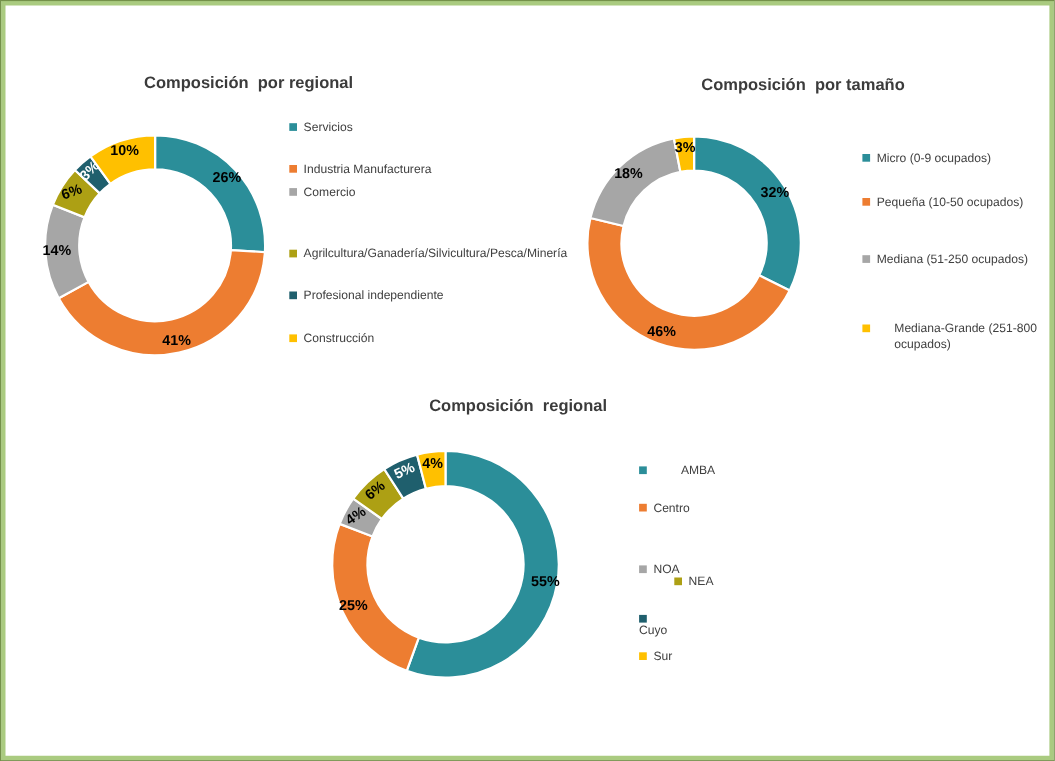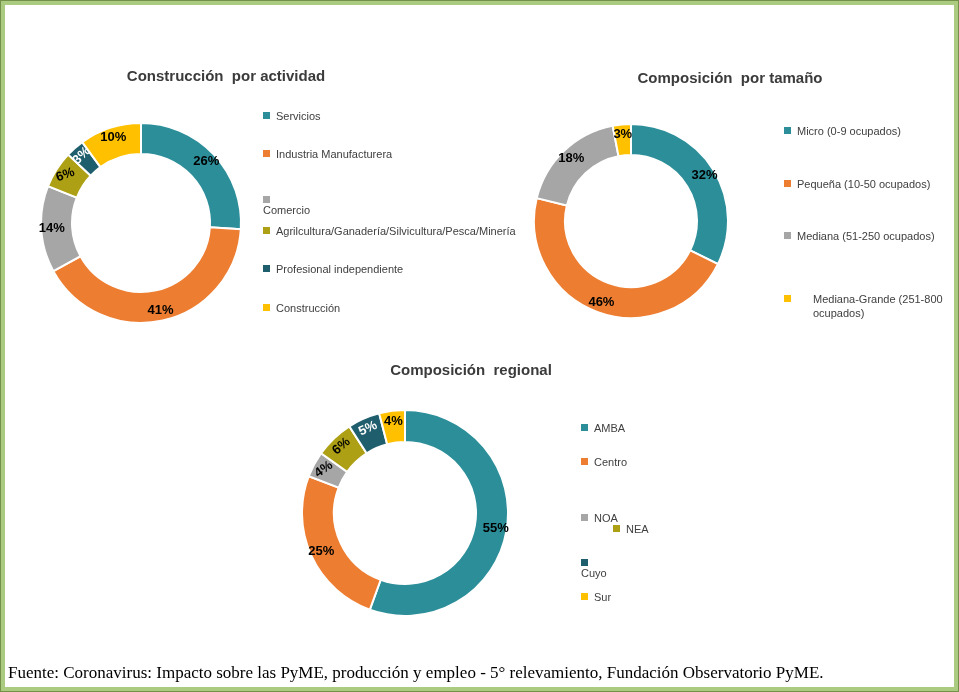--- a/index.html
+++ b/index.html
@@ -46,21 +46,21 @@
     font-family:"Liberation Serif",serif;font-size:17px;color:#000000;white-space:nowrap;
   }
 </style>
 </head>
 <body>
 
 <div class="frame">
 
 
   <div>
-    <div class="chart-title" id="title-activity">Construcción  por actividad</div>
+    <div class="chart-title" id="title-activity">Composición  por regional</div>
     <svg class="donut" id="donut-activity" width="210" height="210">
         <path d="M 105 5 A 100 100 0 0 1 204.80267284282715 111.27905195293134 L 173.86384426155075 109.33254584752262 A 69 69 0 0 0 105 36 Z" fill="#2B8E99" stroke="#ffffff" stroke-width="2"></path>
         <text x="170.21353340911946" y="43.76041590361951" fill="#000000" class="slice-label" transform="rotate(0 170.21353340911946 43.76041590361951)">26%</text>
         <path d="M 204.80267284282715 111.27905195293134 A 100 100 0 0 1 17.369331995613692 153.1753674101716 L 44.53483907697344 138.2410035130184 A 69 69 0 0 0 173.86384426155075 109.33254584752262 Z" fill="#ED7D31" stroke="#ffffff" stroke-width="2"></path>
         <text x="124.51509437533471" y="192.30551352304036" fill="#000000" class="slice-label" transform="rotate(0 124.51509437533471 192.30551352304036)">41%</text>
         <path d="M 17.369331995613692 153.1753674101716 A 100 100 0 0 1 12.022351411174881 68.18754473153217 L 40.84542247371067 79.5994058647572 A 69 69 0 0 0 44.53483907697344 138.2410035130184 Z" fill="#A6A6A6" stroke="#ffffff" stroke-width="2"></path>
         <text x="15.716528874806812" y="110.61723987709244" fill="#000000" class="slice-label" transform="rotate(0 15.716528874806812 110.61723987709244)">14%</text>
         <path d="M 12.022351411174881 68.18754473153217 A 100 100 0 0 1 32.10313725785892 36.545289407131065 L 54.70116470792265 57.76624969092044 A 69 69 0 0 0 40.84542247371067 79.5994058647572 Z" fill="#ADA014" stroke="#ffffff" stroke-width="2"></path>
         <text x="29.466423784589736" y="57.064934921178946" fill="#000000" class="slice-label" transform="rotate(-20 29.466423784589736 57.064934921178946)">6%</text>
         <path d="M 32.10313725785892 36.545289407131065 A 100 100 0 0 1 46.22147477075274 24.098300562505216 L 64.44281759181939 49.177827388128605 A 69 69 0 0 0 54.70116470792265 57.76624969092044 Z" fill="#1F5F6D" stroke="#ffffff" stroke-width="2"></path>
@@ -70,21 +70,21 @@
       </svg>
     <div class="legend" id="legend-activity">
         <div class="legend-item" style="top: 0px;">
           <span class="swatch" style="background: rgb(43, 142, 153);"></span>
           <span class="legend-label">Servicios</span>
         </div>
         <div class="legend-item" style="top: 38.3px;">
           <span class="swatch" style="background: rgb(237, 125, 49);"></span>
           <span class="legend-label">Industria Manufacturera</span>
         </div>
-        <div class="legend-item" style="top: 84px; flex-direction: column;">
+        <div class="legend-item" style="top: 59px;">
           <span class="swatch" style="background: rgb(166, 166, 166);"></span>
           <span class="legend-label">Comercio</span>
         </div>
         <div class="legend-item" style="top: 114.9px;">
           <span class="swatch" style="background: rgb(173, 160, 20);"></span>
           <span class="legend-label">Agrilcultura/Ganadería/Silvicultura/Pesca/Minería</span>
         </div>
         <div class="legend-item" style="top: 153.2px;">
           <span class="swatch" style="background: rgb(31, 95, 109);"></span>
           <span class="legend-label">Profesional independiente</span>
@@ -102,21 +102,21 @@
         <path d="M 100 3 A 97 97 0 0 1 186.9113961062596 143.0744614227601 L 159.13558910322817 129.3083964319811 A 66 66 0 0 0 100 34 Z" fill="#2B8E99" stroke="#ffffff" stroke-width="2"></path>
         <text x="173.46726067343502" y="54.41608607039596" fill="#000000" class="slice-label" transform="rotate(0 173.46726067343502 54.41608607039596)">32%</text>
         <path d="M 186.9113961062596 143.0744614227601 A 97 97 0 0 1 5.734277872616431 77.13138325558562 L 35.86043649064624 84.43991025637784 A 66 66 0 0 0 159.13558910322817 129.3083964319811 Z" fill="#ED7D31" stroke="#ffffff" stroke-width="2"></path>
         <text x="70.42893840806269" y="181.24582399314966" fill="#000000" class="slice-label" transform="rotate(0 70.42893840806269 181.24582399314966)">46%</text>
         <path d="M 5.734277872616431 77.13138325558562 A 97 97 0 0 1 81.64262929704009 4.752916365517464 L 87.50941787221284 35.19270598066137 A 66 66 0 0 0 35.86043649064624 84.43991025637784 Z" fill="#A6A6A6" stroke="#ffffff" stroke-width="2"></path>
         <text x="40.33576866725659" y="37.42595506543564" fill="#000000" class="slice-label" transform="rotate(0 40.33576866725659 37.42595506543564)">18%</text>
         <path d="M 81.64262929704009 4.752916365517464 A 97 97 0 0 1 99.99999999999997 3 L 99.99999999999999 34 A 66 66 0 0 0 87.50941787221284 35.19270598066137 Z" fill="#FFC000" stroke="#ffffff" stroke-width="2"></path>
         <text x="91.78145449592023" y="13.931497574331104" fill="#000000" class="slice-label" transform="rotate(0 91.78145449592023 13.931497574331104)">3%</text>
       </svg>
     <div class="legend" id="legend-size">
-        <div class="legend-item" style="top: 0px; text-align: right;">
+        <div class="legend-item" style="top: 13px; text-align: right;">
           <span class="swatch" style="background: rgb(43, 142, 153);"></span>
           <span class="legend-label">Micro (0-9 ocupados)</span>
         </div>
         <div class="legend-item" style="top: 52.7px;">
           <span class="swatch" style="background: rgb(237, 125, 49);"></span>
           <span class="legend-label">Pequeña (10-50 ocupados)</span>
         </div>
         <div class="legend-item" style="top: 105.4px;">
           <span class="swatch" style="background: rgb(166, 166, 166);"></span>
           <span class="legend-label">Mediana (51-250 ocupados)</span>
@@ -138,21 +138,21 @@
         <path d="M 9.782770392694005 69.24071917603722 A 103 103 0 0 1 22.09867693881546 46.25413831416653 L 48.16510740442619 64.8159594204449 A 71 71 0 0 0 39.675501921177414 80.66107826697711 Z" fill="#A6A6A6" stroke="#ffffff" stroke-width="2"></path>
         <text x="24.800516159208783" y="62.49438859194038" fill="#000000" class="slice-label" transform="rotate(-35 24.800516159208783 62.49438859194038)">4%</text>
         <path d="M 22.09867693881546 46.25413831416653 A 103 103 0 0 1 50.313995802073464 19.35088611838833 L 67.61450196065258 46.27099916898614 A 71 71 0 0 0 48.16510740442619 64.8159594204449 Z" fill="#ADA014" stroke="#ffffff" stroke-width="2"></path>
         <text x="42.429921462267835" y="39.329620409760935" fill="#000000" class="slice-label" transform="rotate(-40 42.429921462267835 39.329620409760935)">6%</text>
         <path d="M 50.313995802073464 19.35088611838833 A 103 103 0 0 1 80.13175732034891 6.30128375617528 L 88.16849291014343 37.275642200858684 A 71 71 0 0 0 67.61450196065258 46.27099916898614 Z" fill="#1F5F6D" stroke="#ffffff" stroke-width="2"></path>
         <text x="69.06627907834272" y="21.60808890135776" fill="#FFFFFF" class="slice-label" transform="rotate(-25 69.06627907834272 21.60808890135776)">5%</text>
         <path d="M 80.13175732034891 6.30128375617528 A 103 103 0 0 1 106.00000000000016 3 L 106.00000000000011 35 A 71 71 0 0 0 88.16849291014343 37.275642200858684 Z" fill="#FFC000" stroke="#ffffff" stroke-width="2"></path>
         <text x="94.33830317678624" y="14.621122642027132" fill="#000000" class="slice-label" transform="rotate(0 94.33830317678624 14.621122642027132)">4%</text>
       </svg>
     <div class="legend" id="legend-region">
-        <div class="legend-item" style="top: 0px;">
+        <div class="legend-item" style="top: 0px; gap: 25px;">
           <span class="swatch" style="background: rgb(43, 142, 153);"></span>
           <span class="legend-label">AMBA</span>
         </div>
         <div class="legend-item" style="top: 33.8px;">
           <span class="swatch" style="background: rgb(237, 125, 49);"></span>
           <span class="legend-label">Centro</span>
         </div>
         <div class="legend-item" style="top: 67.6px; margin-top: 22px;">
           <span class="swatch" style="background: rgb(166, 166, 166);"></span>
           <span class="legend-label">NOA</span>
@@ -165,15 +165,14 @@
           <span class="swatch" style="background: rgb(31, 95, 109);"></span>
           <span class="legend-label">Cuyo</span>
         </div>
         <div class="legend-item" style="top: 169px;">
           <span class="swatch" style="background: rgb(255, 192, 0);"></span>
           <span class="legend-label">Sur</span>
         </div>
       </div>
   </div>
 
-  <div class="footer">Fuente: Coronavirus: Impacto sobre las PyME, producción y empleo - 5° relevamiento, Fundación Observatorio PyME.</div>
 
 </div>
 
 </body></html>

